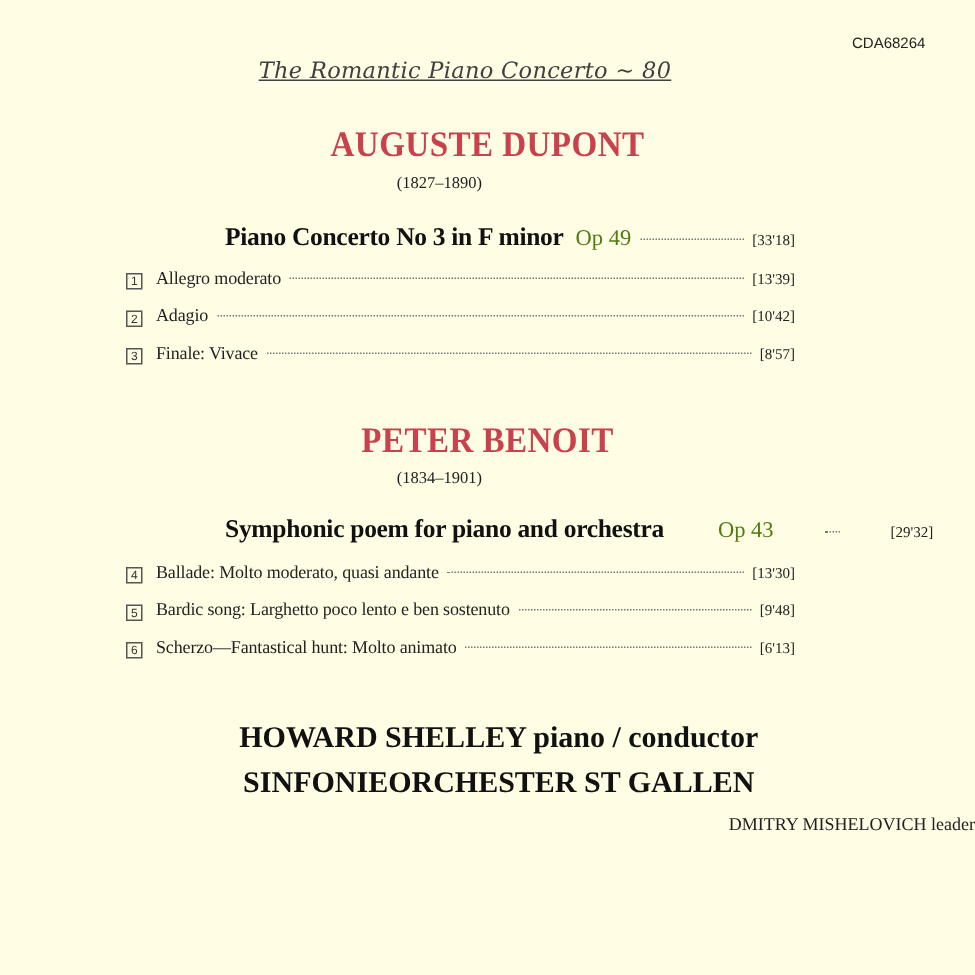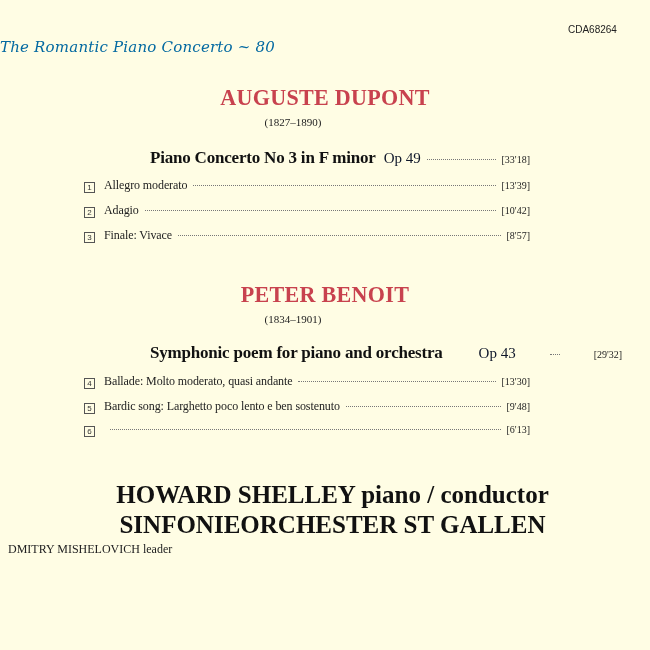--- a/index.html
+++ b/index.html
@@ -13,24 +13,25 @@
       font-family: "Liberation Serif", serif;
       color: #1a1a1a;
     }
     .catno {
       position: absolute; top: 24px; left: 568px;
       font-family: "Liberation Sans", sans-serif;
       font-size: 10px; color: #222;
     }
     .series {
       position: absolute; top: 38px; left: 0; width: 650px;
-      text-align: left; padding-right: 30px;
+      text-align: center; padding-right: 30px;
       font-family: "DejaVu Serif", serif;
-      font-style: italic; font-size: 15px; color: #0369a1;
+      font-style: italic; font-size: 15px; color: #404040;
       letter-spacing: 0.2px;
+      text-decoration: underline;
     }
     .composer {
       position: absolute; left: 0; width: 650px; text-align: center;
       font-family: "Liberation Serif", serif;
       font-weight: bold; font-size: 24px; color: #c8424e;
       letter-spacing: 0.3px;
       transform: scaleX(0.92);
     }
     .dates {
       position: absolute; left: 0; width: 538px; text-align: center;
@@ -39,21 +40,21 @@
     .work {
       position: absolute; left: 106px; width: 424px;
       display: flex; align-items: baseline;
       white-space: nowrap;
     }
     .work-title {
       font-weight: bold; font-size: 17px; color: #111;
       letter-spacing: -0.2px;
       margin-left: 44px;
     }
-    .work-op { font-size: 15px; margin-left: 8px; color: #0f172a; }
+    .work-op { font-size: 15px; margin-left: 8px; color: #4d7c0f; }
     .dots {
       flex: 1; margin: 0 6px;
       border-bottom: 1px dotted #777;
       transform: translateY(-3px);
       height: 1px; min-width: 10px;
     }
     .dur { font-size: 10px; color: #222; }
     .track {
       position: absolute; left: 84px; width: 446px;
       display: flex; align-items: baseline;
@@ -63,26 +64,26 @@
       display: inline-block; width: 11px; height: 11px;
       border: 1px solid #555;
       font-family: "Liberation Sans", sans-serif;
       font-size: 8px; line-height: 9px; text-align: center;
       margin-right: 9px; color: #333;
       transform: translateY(1px);
     }
     .tname { letter-spacing: -0.1px; }
     .artist {
       position: absolute; left: 0; width: 650px; text-align: center;
-      font-weight: bold; font-size: 25px; color: #111;
+      font-weight: bold; font-size: 20px; color: #111;
       padding-left: 15px;
     }
     .artist .role { font-weight: bold; }
     .leader {
-      position: absolute; left: 0; width: 650px; text-align: left;
+      position: absolute; left: 0; width: 650px; text-align: right;
       font-size: 12px; color: #222; padding-left: 8px;
     }
   </style>
 </head>
 <body>
 
 <div class="catno">CDA68264</div>
 <div class="series">The Romantic Piano Concerto ~ 80</div>
 
 <div class="composer" style="top:84px;">AUGUSTE DUPONT</div>
@@ -131,20 +132,21 @@
   <span class="dur">[13'30]</span>
 </div>
 <div class="track" style="top:399px;">
   <span class="tnum">5</span>
   <span class="tname">Bardic song: Larghetto poco lento e ben sostenuto</span>
   <span class="dots"></span>
   <span class="dur">[9'48]</span>
 </div>
 <div class="track" style="top:424px;">
   <span class="tnum">6</span>
+  <span class="tname">Scherzo—Fantastical hunt: Molto animato</span>
   <span class="dots"></span>
   <span class="dur">[6'13]</span>
 </div>
 
 <div class="artist" style="top:481px;">
   <span>HOWARD SHELLEY</span>
   <span class="role">piano / conductor</span>
 </div>
 <div class="artist" style="top:511px;">SINFONIEORCHESTER ST GALLEN</div>
 <div class="leader" style="top:542px;">

